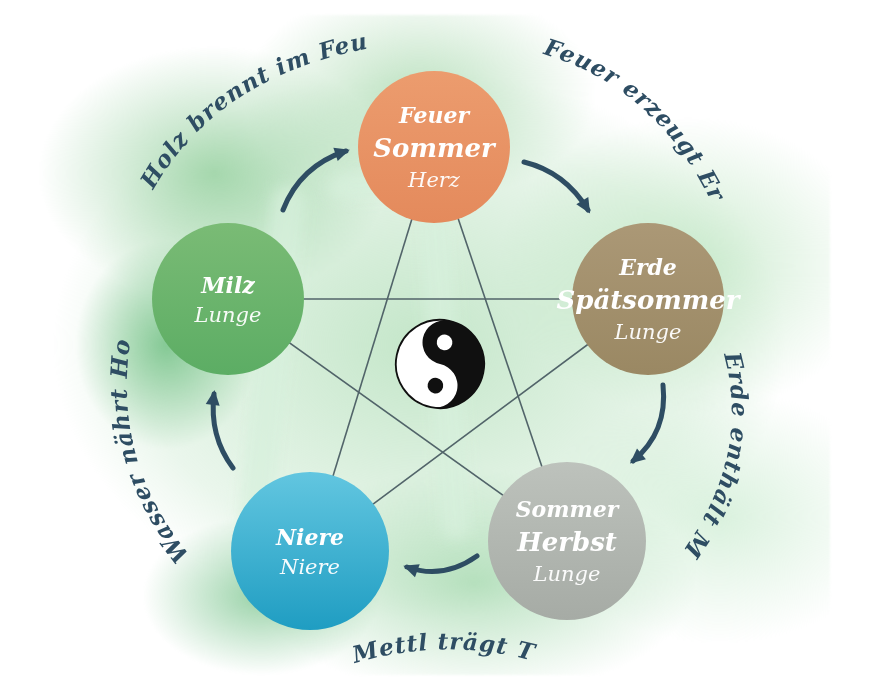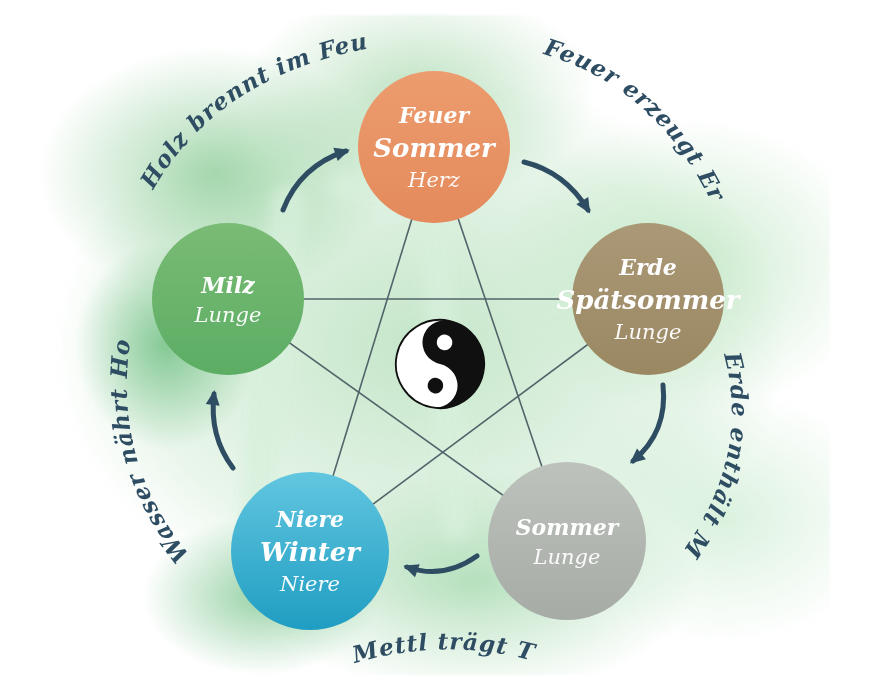--- a/index.html
+++ b/index.html
@@ -73,25 +73,25 @@
     <div class="n2">Sommer</div>
     <div class="n3">Herz</div>
   </div>
   <div class="circle" id="c-earth">
     <div class="n1">Erde</div>
     <div class="n2">Spätsommer</div>
     <div class="n3">Lunge</div>
   </div>
   <div class="circle" id="c-metal">
     <div class="n1">Sommer</div>
+    <div class="n2">Herbst</div>
     <div class="n3">Lunge</div>
   </div>
   <div class="circle" id="c-water">
     <div class="n1">Niere</div>
-    <div class="n2">Winter</div>
     <div class="n3">Niere</div>
   </div>
   <div class="circle" id="c-wood">
     <div class="n1">Milz</div>
     <div class="n3">Lunge</div>
   </div>
 
   <svg class="yinyang" width="92" height="92" viewBox="0 0 100 100">
     <g transform="rotate(12 50 50)">
       <circle cx="50" cy="50" r="48" fill="#ffffff" stroke="#101010" stroke-width="2"></circle>

